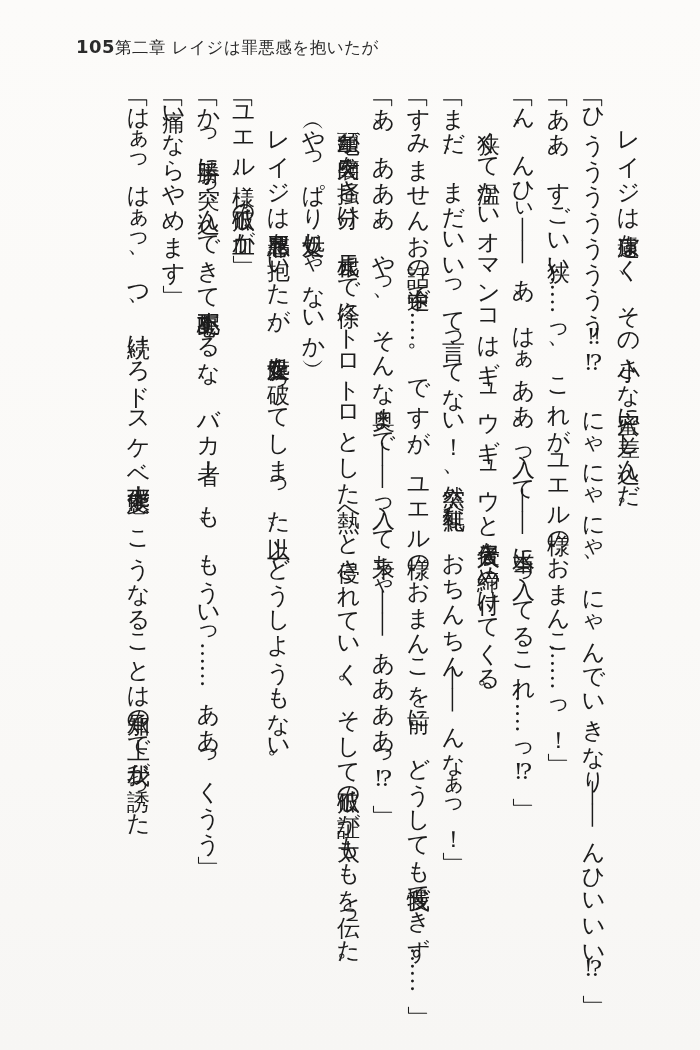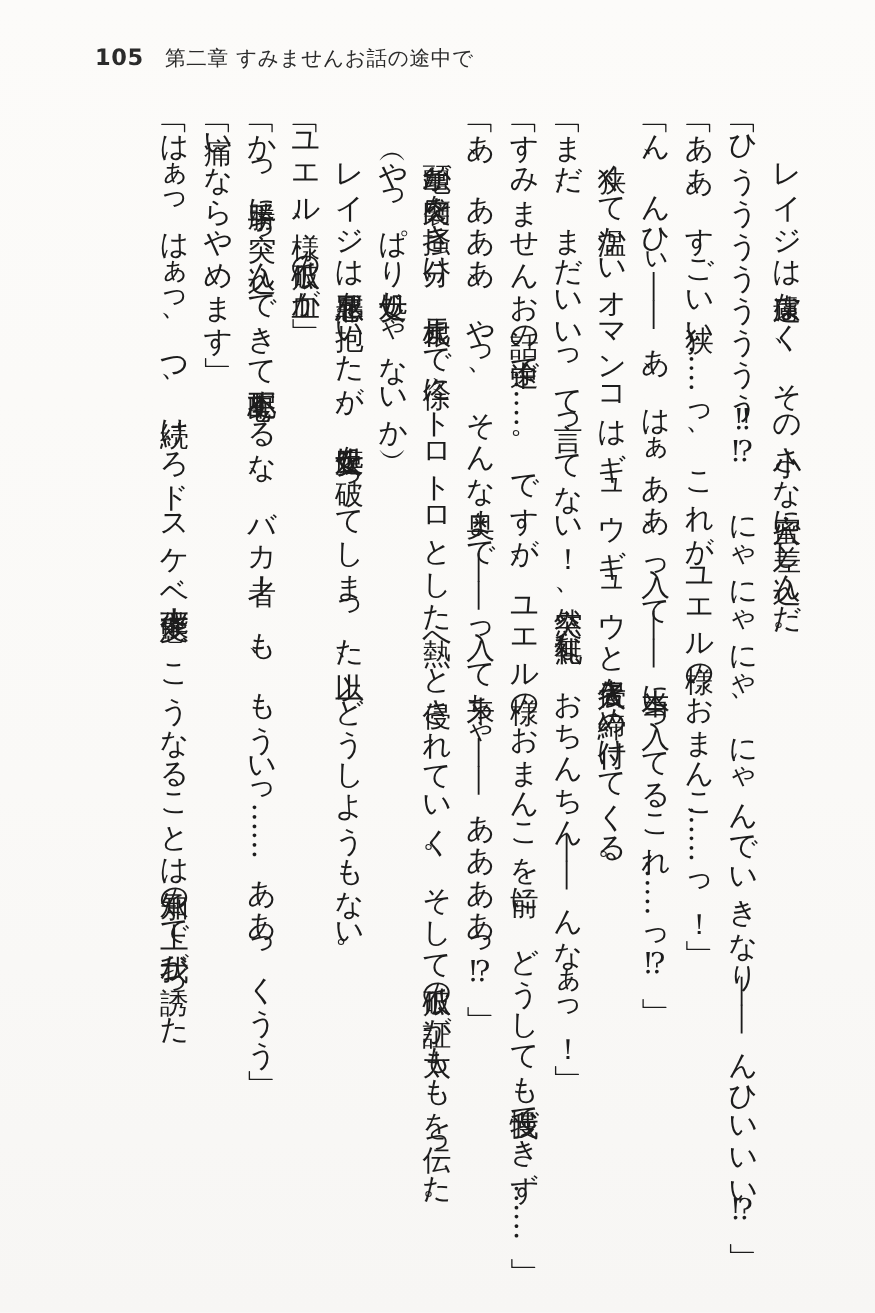--- a/index.html
+++ b/index.html
@@ -7,21 +7,21 @@
     width:700px; height:1050px; overflow:hidden;
     background:#fbfaf8;
     font-family:"DejaVu Serif","Liberation Serif",serif;
   }
   .book-page {
     position:relative; width:700px; height:1050px;
     background:linear-gradient(180deg,#fcfbf9 0%,#faf9f7 60%,#f7f6f4 100%);
   }
   .running-head {
     position:absolute; top:36px; left:76px;
-    display:flex; align-items:baseline; gap:17px;
+    display:flex; align-items:baseline; 
     font-family:"DejaVu Sans","Liberation Sans",sans-serif;
     color:#2b2b2b;
   }
   .page-number { font-size:18px; font-weight:600; letter-spacing:0.5px; }
   .chapter-title { font-size:16.5px; font-weight:500; letter-spacing:0.5px; }
   .body-text {
     position:absolute; top:92px; right:54px;
     height:924px; width:600px;
     writing-mode:vertical-rl;
     text-orientation:mixed;
@@ -35,21 +35,21 @@
   .body-text p.para { margin:0; padding:0; }
   .body-text p.indent { text-indent:1em; }
 </style>
 </head>
 <body>
 
 <div class="book-page" style="background-color: rgb(251, 250, 248);">
 
   <div class="running-head" style="color: rgb(43, 43, 43);">
     <span class="page-number">105</span>
-    <span class="chapter-title">第二章 すみませんお話の途中で</span>
+    <span class="chapter-title">第二章 レイジは罪悪感を抱いたが</span>
   </div>
 
   <div class="body-text" style="color: rgb(28, 28, 28);">
       <p class="para indent">レイジは遠慮なく、その小さな蜜穴に差し込んだ。</p>
       <p class="para">「ひうううううううう‼⁉　にゃにゃにゃ、にゃんでいきなり――んひいいい⁉」</p>
       <p class="para">「ああ、すごい狭い……っ、これがユエル様のおまんこ……っ！」</p>
       <p class="para">「ん、んひぃ――あ、はぁああ、入って――本当に入ってるこれ……っ⁉」</p>
       <p class="para indent">狭くて温かいオマンコはギュウギュウと侵入者を締め付けてくる。</p>
       <p class="para">「まだ、まだいいって言ってない！　突然、無礼な、おちんちん――んなぁっ！」</p>
       <p class="para">「すみませんお話の途中で……。ですが、ユエル様のおまんこを前に、どうしても我慢できず……」</p>

